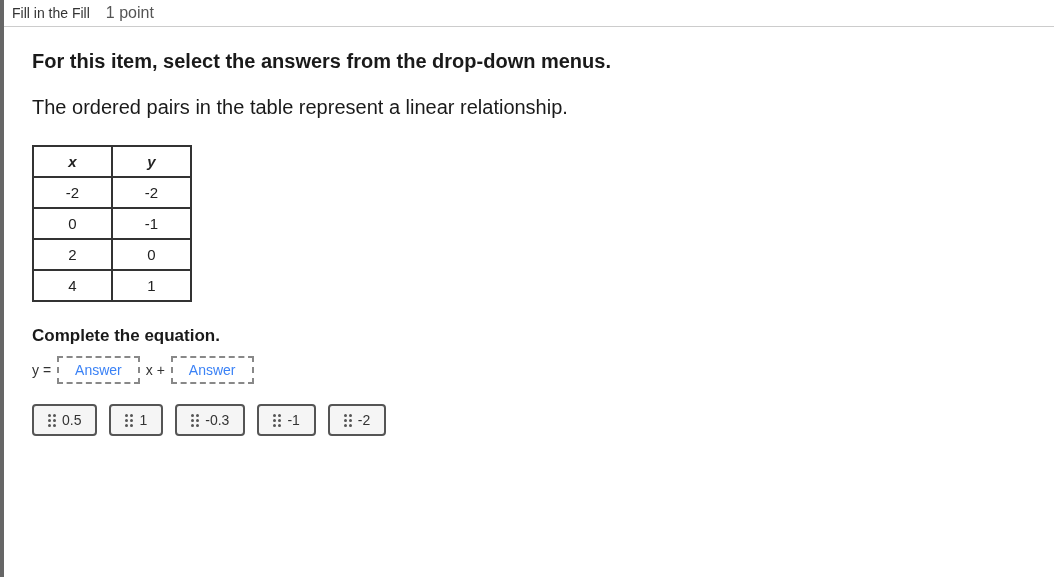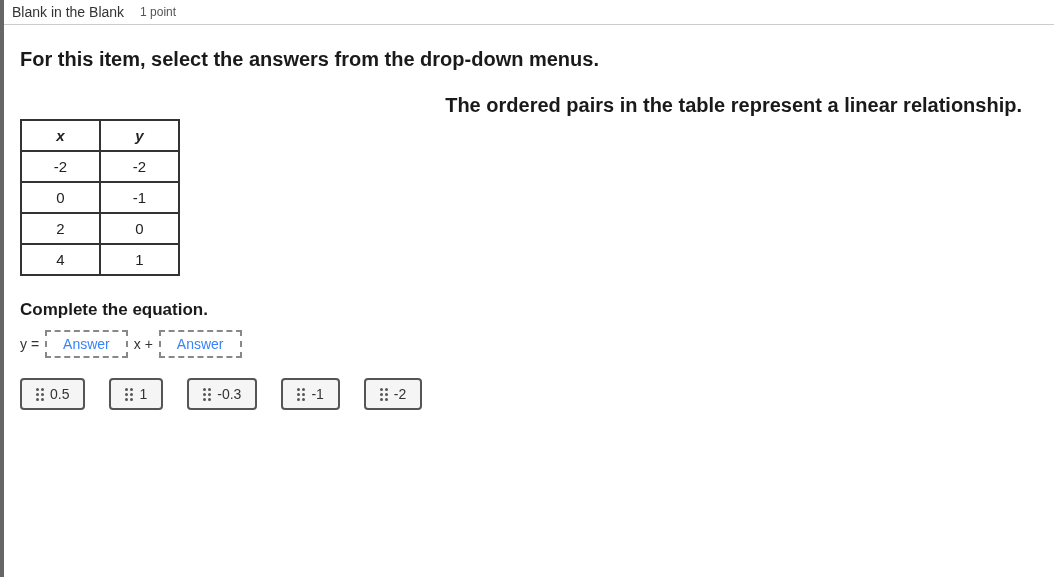--- a/index.html
+++ b/index.html
@@ -27,45 +27,45 @@
     }
     .left-accent {
       width: 4px;
       height: 577px;
       background: #666;
       position: absolute;
       left: 0;
       top: 0;
     }
     .content {
-      padding: 12px 32px 24px 20px;
+      padding: 12px 32px 24px 32px;
     }
     .fill-blank-label {
       font-size: 14px;
       color: #333;
       font-weight: normal;
     }
     .points-label {
-      font-size: 12px;
+      font-size: 16px;
       color: #555;
     }
     .instruction-text {
       font-size: 20px;
       font-weight: bold;
       color: #1a1a1a;
       margin-bottom: 18px;
       margin-top: 8px;
       line-height: 1.4;
     }
     .subtext {
       font-size: 20px;
-      font-weight: bold;
+      font-weight: normal;
       color: #1a1a1a;
+      margin-bottom: 24px;
       line-height: 1.4;
-      text-align: right;
     }
     .table-container {
       margin-bottom: 24px;
     }
     table {
       border-collapse: collapse;
       width: 160px;
     }
     table th, table td {
       border: 2px solid #333;
@@ -111,21 +111,21 @@
       text-align: center;
       cursor: pointer;
       background: #fff;
     }
     .eq-operator {
       font-size: 14px;
       color: #333;
     }
     .drag-options {
       display: flex;
-      gap: 24px;
+      gap: 12px;
       flex-wrap: wrap;
     }
     .drag-item {
       border: 2px solid #555;
       border-radius: 4px;
       padding: 6px 14px;
       font-size: 14px;
       color: #333;
       background: #f5f5f5;
       cursor: grab;
@@ -149,21 +149,21 @@
       border-radius: 50%;
       display: block;
     }
   </style>
 </head>
 <body>
 
 <div class="main-container">
   <div class="left-accent"></div>
   <div class="top-bar">
-    <span class="fill-blank-label">Blank in the Blank</span>
+    <span class="fill-blank-label">Fill in the Fill</span>
     <span class="points-label">1 point</span>
   </div>
   <div class="content">
     <div class="instruction-text">For this item, select the answers from the drop-down menus.</div>
     <div class="subtext">The ordered pairs in the table represent a linear relationship.</div>
 
     <div class="table-container">
       <table>
         <thead>
           <tr>

